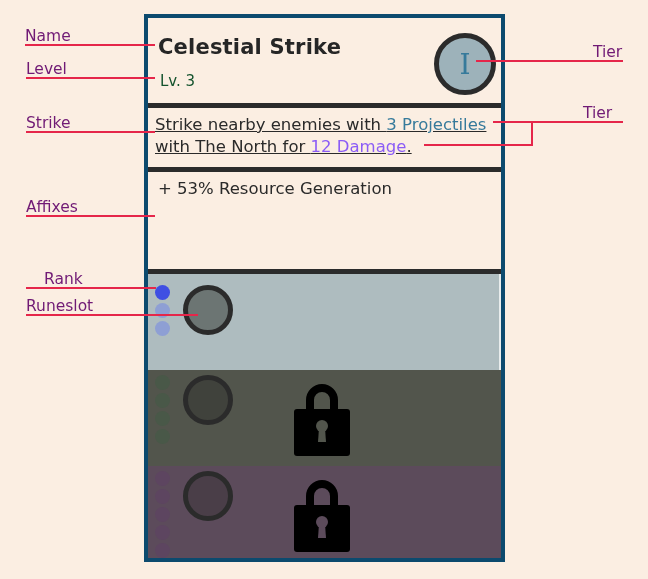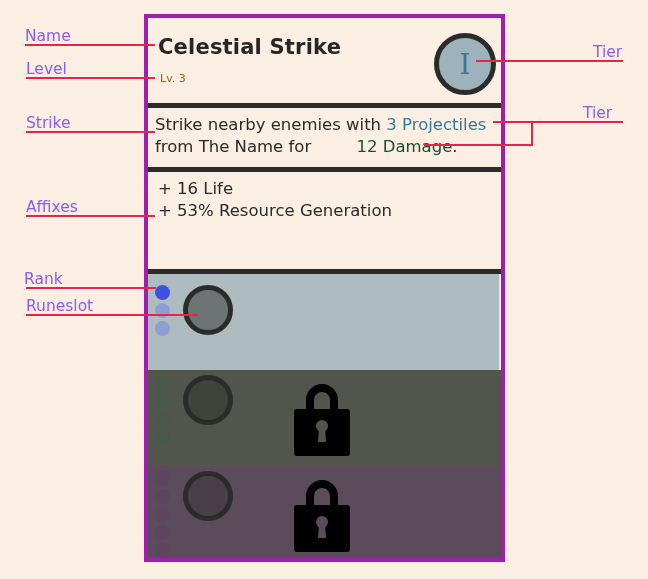--- a/index.html
+++ b/index.html
@@ -4,79 +4,78 @@
 <style>
   html, body { margin: 0; padding: 0; }
   body {
     width: 648px; height: 579px; overflow: hidden;
     background: #fbeee2; position: relative;
     font-family: "DejaVu Sans", sans-serif; color: #2a2a2a;
   }
   .card {
     position: absolute; left: 144px; top: 14px;
     width: 353px; height: 540px;
-    border: 4px solid #a21caf; background: #fbeee2;
+    border: 4px solid #0c4a6e; background: #fbeee2;
   }
   .sec { position: absolute; left: 0; width: 353px; box-sizing: border-box; }
   .divider { position: absolute; left: 0; width: 353px; height: 5px; background: #2b2b2b; }
 
   .hdr { top: 0; height: 85px; }
   .name { position: absolute; left: 10px; top: 17px; font-size: 21px; font-weight: bold; letter-spacing: 0.2px; color: #262626; }
-  .level { position: absolute; left: 12px; top: 54px; font-size: 11px; color: #a16207; }
+  .level { position: absolute; left: 12px; top: 54px; font-size: 15px; color: #14532d; }
   .tier {
     position: absolute; left: 286px; top: 15px; width: 52px; height: 52px;
     border-radius: 50%; border: 5px solid #2b2b2b; background: #9db2ba;
     display: flex; align-items: center; justify-content: center;
     font-family: "DejaVu Serif", serif; font-size: 28px; color: #367a9b;
   }
 
-  .skill { top: 90px; height: 48px; padding: 6px 0 0 7px; font-size: 16.5px; line-height: 22px; color: #2a2a2a; }
+  .skill { top: 90px; height: 48px; padding: 6px 0 0 7px; font-size: 16.5px; line-height: 22px; color: #2a2a2a; text-decoration: underline; }
   .tag-blue { color: #367a9b; }
-  .tag-red { color: #14532d; margin-left: 40px; }
+  .tag-red { color: #8b5cf6; }
 
   .affixes { top: 154px; height: 97px; padding: 6px 0 0 10px; font-size: 16.5px; line-height: 22px; color: #2a2a2a; }
   .affix { white-space: nowrap; }
 
   .slot { position: absolute; left: 0; width: 353px; height: 96px; }
   .slot1 { top: 256px; background: #aebcbf; border-right: 2px solid #e8ecec; box-sizing: border-box; }
   .slot2 { top: 352px; background: #52554c; }
   .slot3 { top: 448px; background: #5c4b5b; height: 92px; }
 
   .dot { position: absolute; left: 7px; width: 15px; height: 15px; border-radius: 50%; }
   .rune {
     position: absolute; left: 35px; width: 40px; height: 40px; border-radius: 50%;
     border: 5px solid #2b2b2b;
   }
   .lock { position: absolute; left: 146px; width: 56px; height: 76px; }
 
-  .lbl { position: absolute; font-size: 15.5px; color: #8b5cf6; }
+  .lbl { position: absolute; font-size: 15.5px; color: #701a75; }
   .line { position: absolute; background: #e5264a; height: 2px; }
   .vline { position: absolute; background: #e5264a; width: 2px; }
 </style>
 </head>
 <body>
 
 <div class="card">
   <div class="sec hdr">
     <div class="name">Celestial Strike</div>
     <div class="level">Lv. 3</div>
     <div class="tier">
       <span>I</span>
     </div>
   </div>
   <div class="divider" style="top:85px"></div>
 
   <div class="sec skill">
     <span>Strike nearby enemies with </span><span class="tag-blue">3 Projectiles</span><br>
-    <span>from The Name for </span><span class="tag-red">12 Damage</span><span>.</span>
+    <span>with The North for </span><span class="tag-red">12 Damage</span><span>.</span>
   </div>
   <div class="divider" style="top:149px"></div>
 
   <div class="sec affixes">
-    <div class="affix">+ 16 Life</div>
     <div class="affix">+ 53% Resource Generation</div>
   </div>
   <div class="divider" style="top:251px"></div>
 
   <div class="slot slot1">
     <div class="dot" style="top:11px;background:#3f4fe3"></div>
     <div class="dot" style="top:29px;background:#8e9fd4"></div>
     <div class="dot" style="top:47px;background:#8e9fd4"></div>
     <div class="rune" style="top:11px;background:#6c7573"></div>
   </div>
@@ -116,21 +115,21 @@
 
 <div class="lbl" style="left:26px;top:60px">Level</div>
 <div class="line" style="left:26px;top:77px;width:129px"></div>
 
 <div class="lbl" style="left:26px;top:114px">Strike</div>
 <div class="line" style="left:26px;top:131px;width:129px"></div>
 
 <div class="lbl" style="left:26px;top:198px">Affixes</div>
 <div class="line" style="left:26px;top:215px;width:129px"></div>
 
-<div class="lbl" style="left:24px;top:270px">Rank</div>
+<div class="lbl" style="left:44px;top:270px">Rank</div>
 <div class="line" style="left:26px;top:287px;width:130px"></div>
 
 <div class="lbl" style="left:26px;top:297px">Runeslot</div>
 <div class="line" style="left:26px;top:314px;width:172px"></div>
 
 <div class="lbl" style="left:593px;top:43px">Tier</div>
 <div class="line" style="left:476px;top:60px;width:147px"></div>
 
 <div class="lbl" style="left:583px;top:104px">Tier</div>
 <div class="line" style="left:493px;top:121px;width:130px"></div>

